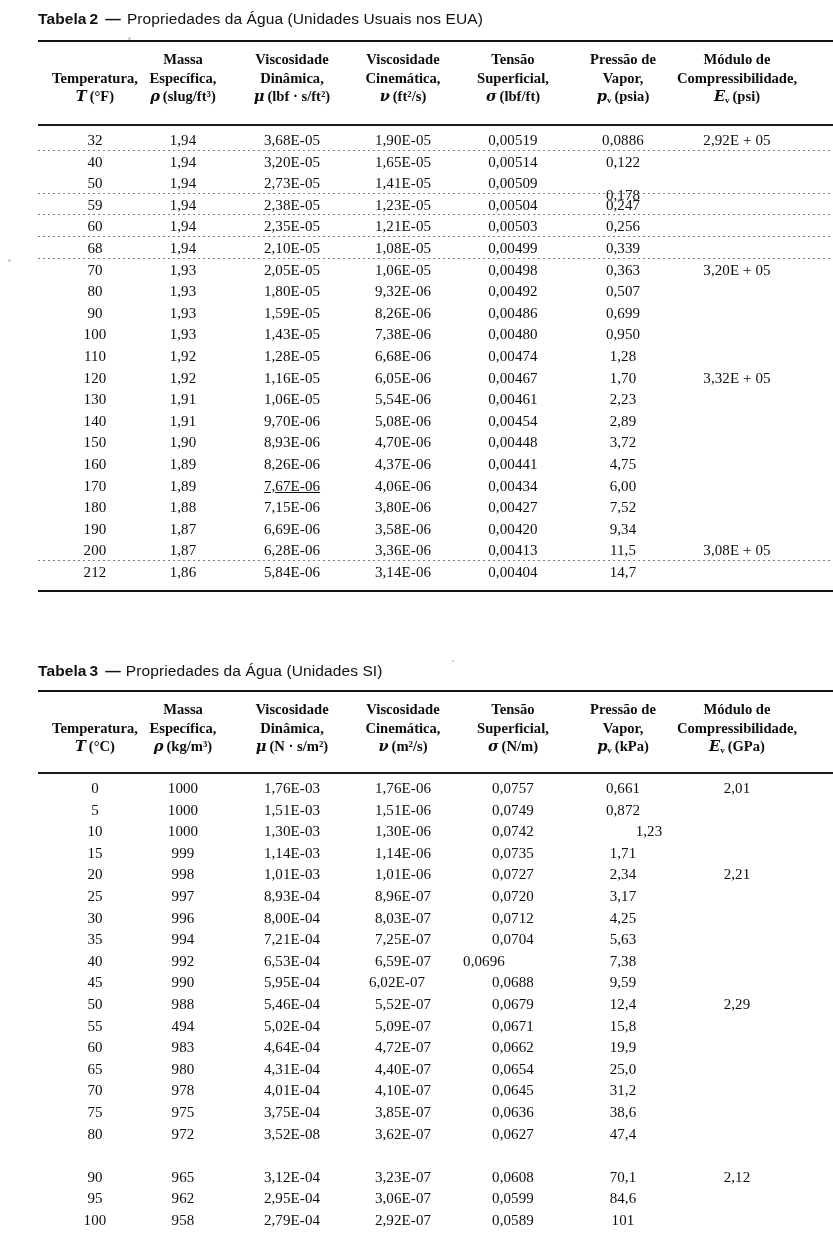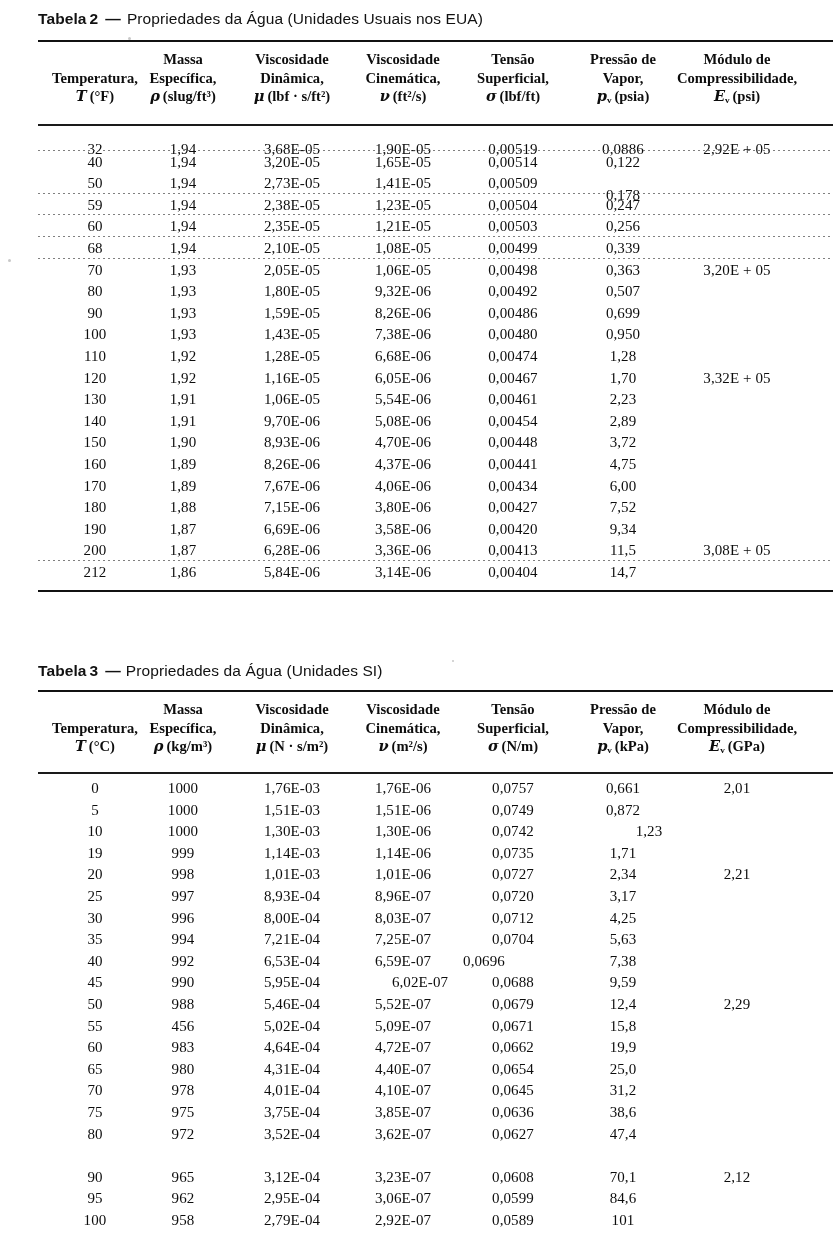--- a/index.html
+++ b/index.html
@@ -172,21 +172,21 @@
       <div class="hdr-cell" style="left: 737px;">
         <span class="l1">Módulo de</span>
         <span class="l2">Compressibilidade,</span>
         <span class="l3"><span class="sym">E</span><sub>v</sub> (psi)</span>
       </div>
     </div>
 
   <div class="rule thin" style="left:38px; width:801px; top:124px;"></div>
 
   <div class="tbl" id="t2-body" style="top: 132px; height: 453.6px;">
-      <div class="data-row" style="position: absolute; top: 9px; left: 0px; width: 764px; height: 21.6px;">
+      <div class="data-row" style="position: absolute; top: 0px; left: 0px; width: 764px; height: 21.6px;">
         <div class="cell" style="left: 95px; top: 0px;">32</div>
         <div class="cell" style="left: 183px; top: 0px;">1,94</div>
         <div class="cell" style="left: 292px; top: 0px;">3,68E-05</div>
         <div class="cell" style="left: 403px; top: 0px;">1,90E-05</div>
         <div class="cell" style="left: 513px; top: 0px;">0,00519</div>
         <div class="cell" style="left: 623px; top: 0px;">0,0886</div>
         <div class="cell" style="left: 737px; top: 0px;">2,92E + 05</div>
       </div>
       <div class="dotline" style="top: 17.6px;"></div>
       <div class="data-row" style="position: absolute; top: 21.6px; left: 0px; width: 833px; height: 21.6px;">
@@ -311,21 +311,21 @@
         <div class="cell" style="left: 95px; top: 0px;">160</div>
         <div class="cell" style="left: 183px; top: 0px;">1,89</div>
         <div class="cell" style="left: 292px; top: 0px;">8,26E-06</div>
         <div class="cell" style="left: 403px; top: 0px;">4,37E-06</div>
         <div class="cell" style="left: 513px; top: 0px;">0,00441</div>
         <div class="cell" style="left: 623px; top: 0px;">4,75</div>
       </div>
       <div class="data-row" style="position: absolute; top: 345.6px; left: 0px; width: 833px; height: 21.6px;">
         <div class="cell" style="left: 95px; top: 0px;">170</div>
         <div class="cell" style="left: 183px; top: 0px;">1,89</div>
-        <div class="cell" style="left: 292px; top: 0px;">7,67E-06</div>
+        <div class="cell" style="left: 292px; top: 0px; text-decoration: underline;">7,67E-06</div>
         <div class="cell" style="left: 403px; top: 0px;">4,06E-06</div>
         <div class="cell" style="left: 513px; top: 0px;">0,00434</div>
         <div class="cell" style="left: 623px; top: 0px;">6,00</div>
       </div>
       <div class="data-row" style="position: absolute; top: 367.2px; left: 0px; width: 833px; height: 21.6px;">
         <div class="cell" style="left: 95px; top: 0px;">180</div>
         <div class="cell" style="left: 183px; top: 0px;">1,88</div>
         <div class="cell" style="left: 292px; top: 0px;">7,15E-06</div>
         <div class="cell" style="left: 403px; top: 0px;">3,80E-06</div>
         <div class="cell" style="left: 513px; top: 0px;">0,00427</div>
@@ -427,21 +427,21 @@
       </div>
       <div class="data-row" style="position: absolute; top: 43.2px; left: 0px; width: 833px; height: 21.6px;">
         <div class="cell" style="left: 95px; top: 0px;">10</div>
         <div class="cell" style="left: 183px; top: 0px;">1000</div>
         <div class="cell" style="left: 292px; top: 0px;">1,30E-03</div>
         <div class="cell" style="left: 403px; top: 0px;">1,30E-06</div>
         <div class="cell" style="left: 513px; top: 0px;">0,0742</div>
         <div class="cell" style="left: 649px; top: 0px;">1,23</div>
       </div>
       <div class="data-row" style="position: absolute; top: 64.8px; left: 0px; width: 833px; height: 21.6px;">
-        <div class="cell" style="left: 95px; top: 0px;">19</div>
+        <div class="cell" style="left: 95px; top: 0px;">15</div>
         <div class="cell" style="left: 183px; top: 0px;">999</div>
         <div class="cell" style="left: 292px; top: 0px;">1,14E-03</div>
         <div class="cell" style="left: 403px; top: 0px;">1,14E-06</div>
         <div class="cell" style="left: 513px; top: 0px;">0,0735</div>
         <div class="cell" style="left: 623px; top: 0px;">1,71</div>
       </div>
       <div class="data-row" style="position: absolute; top: 86.4px; left: 0px; width: 833px; height: 21.6px;">
         <div class="cell" style="left: 95px; top: 0px;">20</div>
         <div class="cell" style="left: 183px; top: 0px;">998</div>
         <div class="cell" style="left: 292px; top: 0px;">1,01E-03</div>
@@ -479,36 +479,36 @@
         <div class="cell" style="left: 183px; top: 0px;">992</div>
         <div class="cell" style="left: 292px; top: 0px;">6,53E-04</div>
         <div class="cell" style="left: 403px; top: 0px;">6,59E-07</div>
         <div class="cell" style="left: 484px; top: 0px;">0,0696</div>
         <div class="cell" style="left: 623px; top: 0px;">7,38</div>
       </div>
       <div class="data-row" style="position: absolute; top: 194.4px; left: 0px; width: 833px; height: 21.6px;">
         <div class="cell" style="left: 95px; top: 0px;">45</div>
         <div class="cell" style="left: 183px; top: 0px;">990</div>
         <div class="cell" style="left: 292px; top: 0px;">5,95E-04</div>
-        <div class="cell" style="left: 420px; top: 0px; text-align: right;">6,02E-07</div>
+        <div class="cell" style="left: 397px; top: 0px; text-align: right;">6,02E-07</div>
         <div class="cell" style="left: 513px; top: 0px;">0,0688</div>
         <div class="cell" style="left: 623px; top: 0px;">9,59</div>
       </div>
       <div class="data-row" style="position: absolute; top: 216px; left: 0px; width: 833px; height: 21.6px;">
         <div class="cell" style="left: 95px; top: 0px;">50</div>
         <div class="cell" style="left: 183px; top: 0px;">988</div>
         <div class="cell" style="left: 292px; top: 0px;">5,46E-04</div>
         <div class="cell" style="left: 403px; top: 0px;">5,52E-07</div>
         <div class="cell" style="left: 513px; top: 0px;">0,0679</div>
         <div class="cell" style="left: 623px; top: 0px;">12,4</div>
         <div class="cell" style="left: 737px; top: 0px;">2,29</div>
       </div>
       <div class="data-row" style="position: absolute; top: 237.6px; left: 0px; width: 833px; height: 21.6px;">
         <div class="cell" style="left: 95px; top: 0px;">55</div>
-        <div class="cell" style="left: 183px; top: 0px;">456</div>
+        <div class="cell" style="left: 183px; top: 0px;">494</div>
         <div class="cell" style="left: 292px; top: 0px;">5,02E-04</div>
         <div class="cell" style="left: 403px; top: 0px;">5,09E-07</div>
         <div class="cell" style="left: 513px; top: 0px;">0,0671</div>
         <div class="cell" style="left: 623px; top: 0px;">15,8</div>
       </div>
       <div class="data-row" style="position: absolute; top: 259.2px; left: 0px; width: 833px; height: 21.6px;">
         <div class="cell" style="left: 95px; top: 0px;">60</div>
         <div class="cell" style="left: 183px; top: 0px;">983</div>
         <div class="cell" style="left: 292px; top: 0px;">4,64E-04</div>
         <div class="cell" style="left: 403px; top: 0px;">4,72E-07</div>
@@ -535,21 +535,21 @@
         <div class="cell" style="left: 95px; top: 0px;">75</div>
         <div class="cell" style="left: 183px; top: 0px;">975</div>
         <div class="cell" style="left: 292px; top: 0px;">3,75E-04</div>
         <div class="cell" style="left: 403px; top: 0px;">3,85E-07</div>
         <div class="cell" style="left: 513px; top: 0px;">0,0636</div>
         <div class="cell" style="left: 623px; top: 0px;">38,6</div>
       </div>
       <div class="data-row" style="position: absolute; top: 345.6px; left: 0px; width: 833px; height: 21.6px;">
         <div class="cell" style="left: 95px; top: 0px;">80</div>
         <div class="cell" style="left: 183px; top: 0px;">972</div>
-        <div class="cell" style="left: 292px; top: 0px;">3,52E-04</div>
+        <div class="cell" style="left: 292px; top: 0px;">3,52E-08</div>
         <div class="cell" style="left: 403px; top: 0px;">3,62E-07</div>
         <div class="cell" style="left: 513px; top: 0px;">0,0627</div>
         <div class="cell" style="left: 623px; top: 0px;">47,4</div>
       </div>
       <div class="data-row" style="position: absolute; top: 388.8px; left: 0px; width: 833px; height: 21.6px;">
         <div class="cell" style="left: 95px; top: 0px;">90</div>
         <div class="cell" style="left: 183px; top: 0px;">965</div>
         <div class="cell" style="left: 292px; top: 0px;">3,12E-04</div>
         <div class="cell" style="left: 403px; top: 0px;">3,23E-07</div>
         <div class="cell" style="left: 513px; top: 0px;">0,0608</div>

